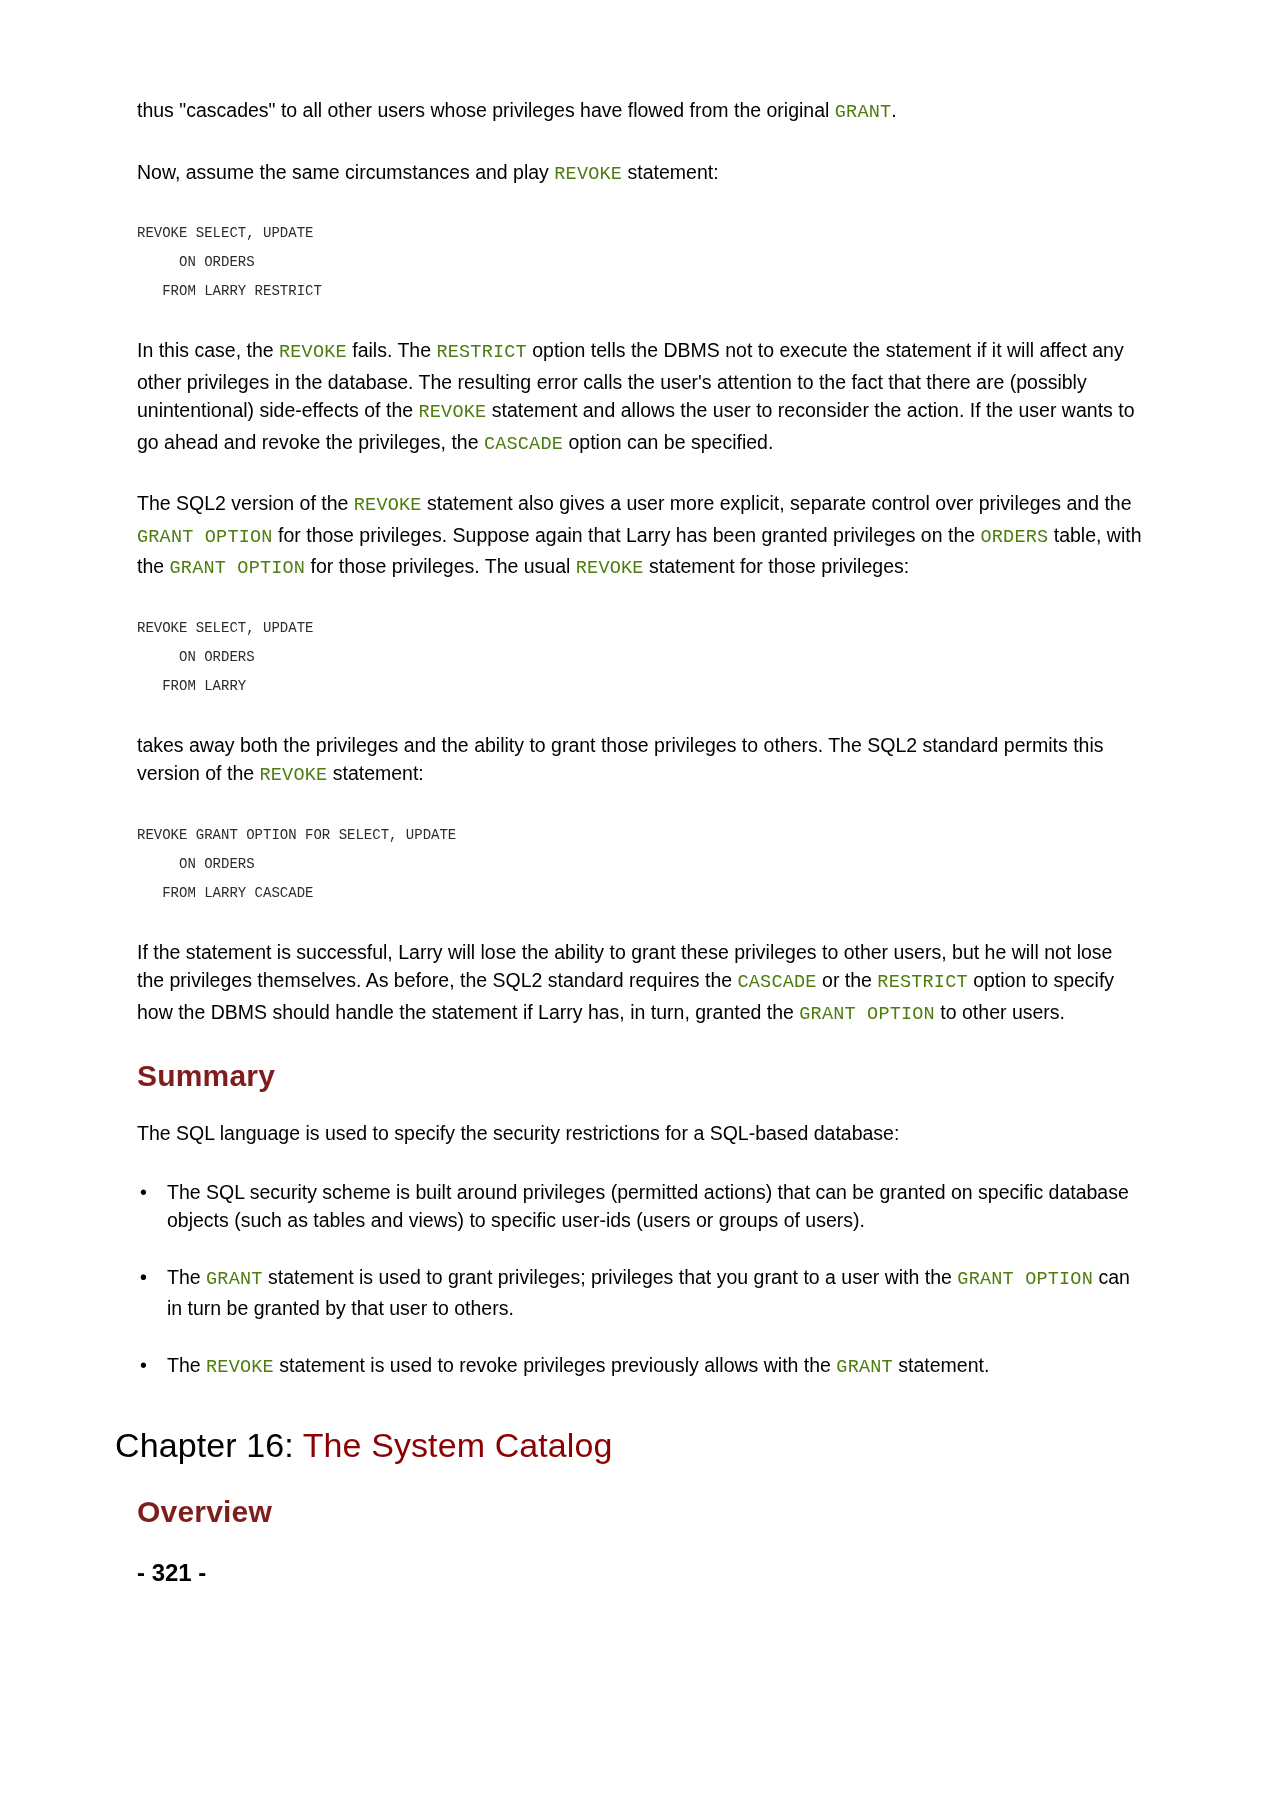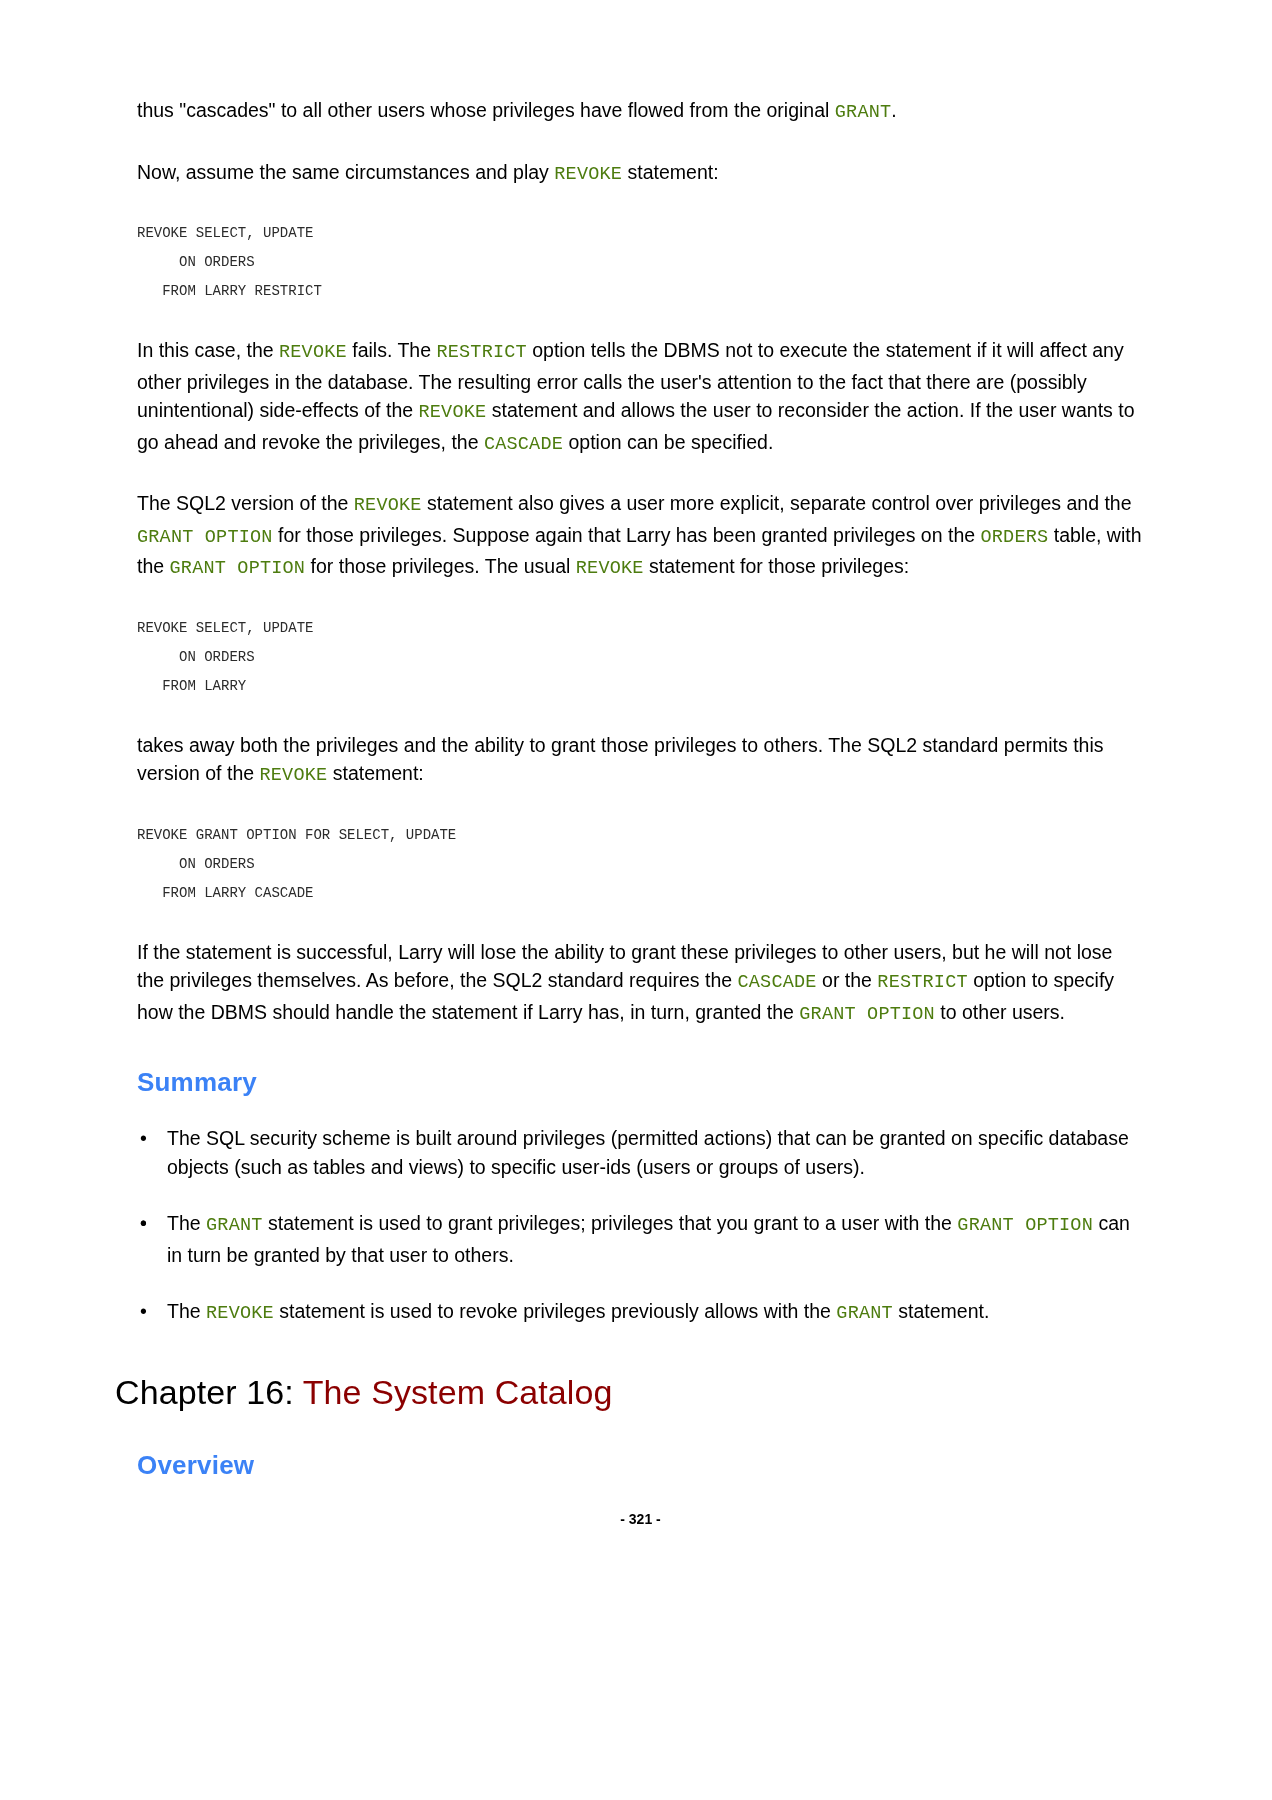--- a/index.html
+++ b/index.html
@@ -35,24 +35,24 @@
   }
   pre.code-block {
     font-family: "Liberation Mono", monospace;
     font-size: 14px;
     line-height: 29px;
     margin: 0 0 30px 0;
     color: #2b2b2b;
     white-space: pre;
   }
   h2.section-heading {
-    font-size: 26px;
+    font-size: 30px;
     font-weight: bold;
-    color: #3b82f6;
-    margin: 38px 0 26px 0;
+    color: #7f1d1d;
+    margin: 30px 0 26px 0;
     letter-spacing: 0.2px;
   }
   h1.chapter-title {
     font-size: 34px;
     font-weight: normal;
     margin: 44px 0 24px -22px;
     color: #000000;
     letter-spacing: 0.1px;
   }
   h1.chapter-title .chapter-name {
@@ -70,22 +70,22 @@
     margin: 0 0 28px 0;
     padding-left: 30px;
   }
   ul.bullets li .bullet-dot {
     position: absolute;
     left: 3px;
     top: 0;
     font-size: 19.5px;
   }
   .page-number {
-    text-align: center;
-    font-size: 14px;
+    text-align: left;
+    font-size: 24px;
     font-weight: bold;
     margin-top: 30px;
     color: #000;
   }
 </style>
 </head>
 <body>
 
 <div class="page">
 
@@ -120,20 +120,21 @@
   <pre class="code-block">REVOKE GRANT OPTION FOR SELECT, UPDATE
      ON ORDERS
    FROM LARRY CASCADE</pre>
 
   <p class="para">
     <span>If the statement is successful, Larry will lose the ability to grant these privileges to other users, but he will not lose the privileges themselves. As before, the SQL2 standard requires the </span><code class="mono">CASCADE</code><span> or the </span><code class="mono">RESTRICT</code><span> option to specify how the DBMS should handle the statement if Larry has, in turn, granted the </span><code class="mono">GRANT OPTION</code><span> to other users.</span>
   </p>
 
   <h2 class="section-heading">Summary</h2>
 
+  <p class="para">The SQL language is used to specify the security restrictions for a SQL-based database:</p>
 
   <ul class="bullets">
     <li>
       <span class="bullet-dot">•</span>
       <span>The SQL security scheme is built around privileges (permitted actions) that can be granted on specific database objects (such as tables and views) to specific user-ids (users or groups of users).</span>
     </li>
     <li>
       <span class="bullet-dot">•</span>
     </li>
     <li>

